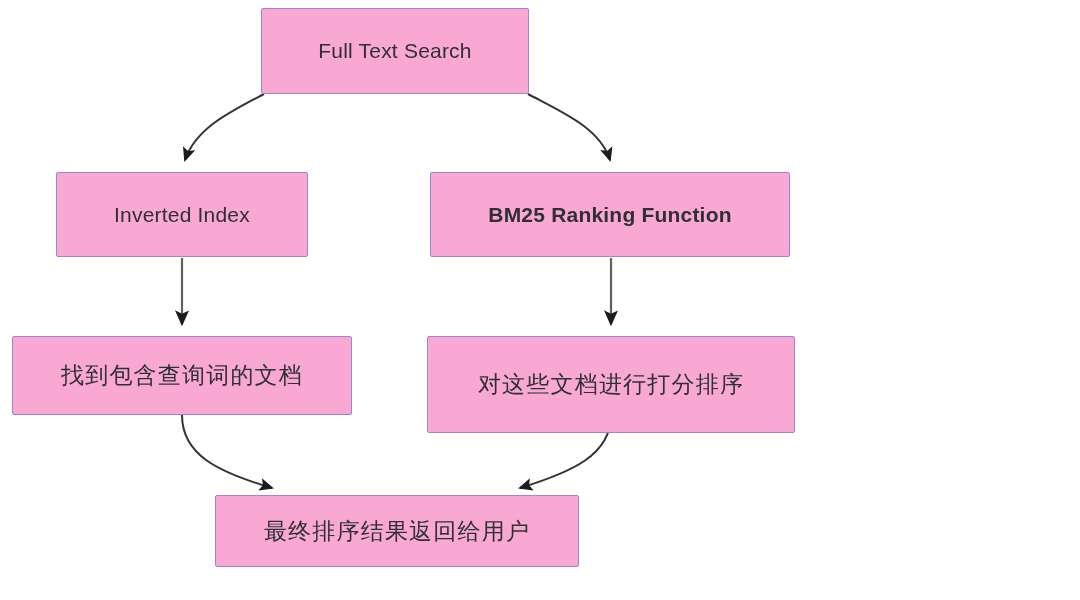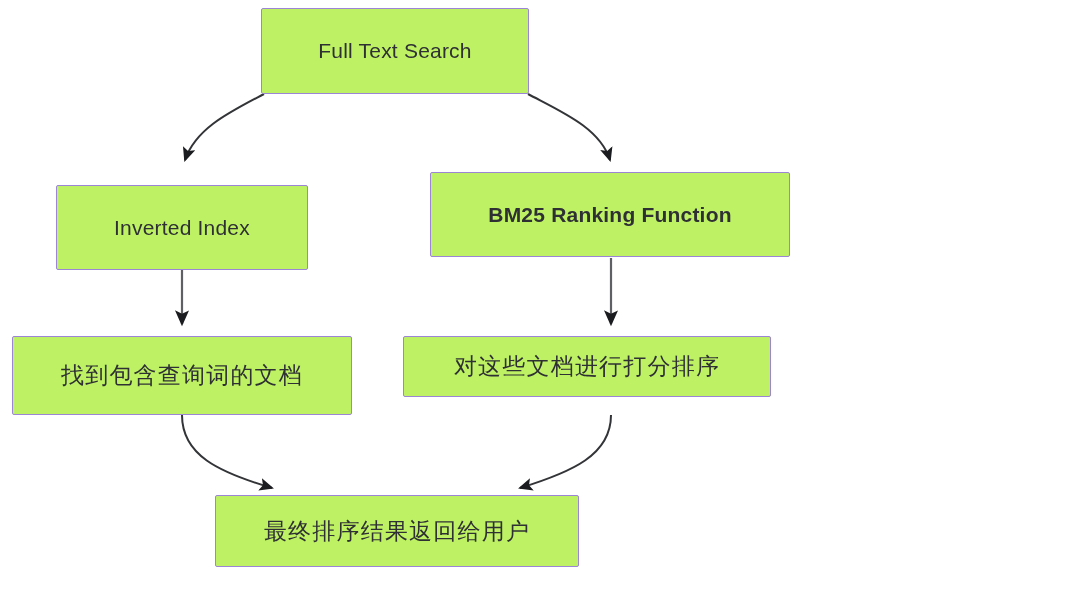--- a/index.html
+++ b/index.html
@@ -11,21 +11,21 @@
     position: relative;
     width: 1080px;
     height: 600px;
     background: #ffffff;
     overflow: hidden;
     font-family: "Liberation Sans", "DejaVu Sans", sans-serif;
   }
   .node {
     position: absolute;
     box-sizing: border-box;
-    background: #bef264;
+    background: #f9a8d4;
     border: 1.6px solid #9c85d4;
     border-radius: 2px;
     display: flex;
     align-items: center;
     justify-content: center;
     color: #2f3034;
     letter-spacing: 0.2px;
     z-index: 2;
   }
   .node-label {
@@ -78,33 +78,33 @@
 
     <path class="edge-path" marker-end="url(#ah)" d="M 182,415 C 182,455 218,472 272,488"></path>
 
     <path class="edge-path" marker-end="url(#ah)" d="M 611,415 C 611,455 572,472 520,488"></path>
   </svg>
 
   <div class="node" style="left:261px; top:8px; width:268px; height:86px;">
     <span class="node-label en">Full Text Search</span>
   </div>
 
-  <div class="node" style="left:56px; top:172px; width:252px; height:85px;margin-top:13px;">
+  <div class="node" style="left:56px; top:172px; width:252px; height:85px;">
     <span class="node-label en">Inverted Index</span>
   </div>
 
   <div class="node" style="left:430px; top:172px; width:360px; height:85px;font-weight:bold;">
     <span class="node-label en">BM25 Ranking Function</span>
   </div>
 
   <div class="node" style="left:12px; top:336px; width:340px; height:79px;font-family:Liberation Mono, monospace;">
     <span class="node-label cn">找到包含查询词的文档</span>
   </div>
 
-  <div class="node" style="left:403px; top:336px; width:368px; height:61px;">
+  <div class="node" style="left:427px; top:336px; width:368px; height:97px;">
     <span class="node-label cn">对这些文档进行打分排序</span>
   </div>
 
   <div class="node" style="left:215px; top:495px; width:364px; height:72px;">
     <span class="node-label cn">最终排序结果返回给用户</span>
   </div>
 
 </div>
 
 </body></html>

